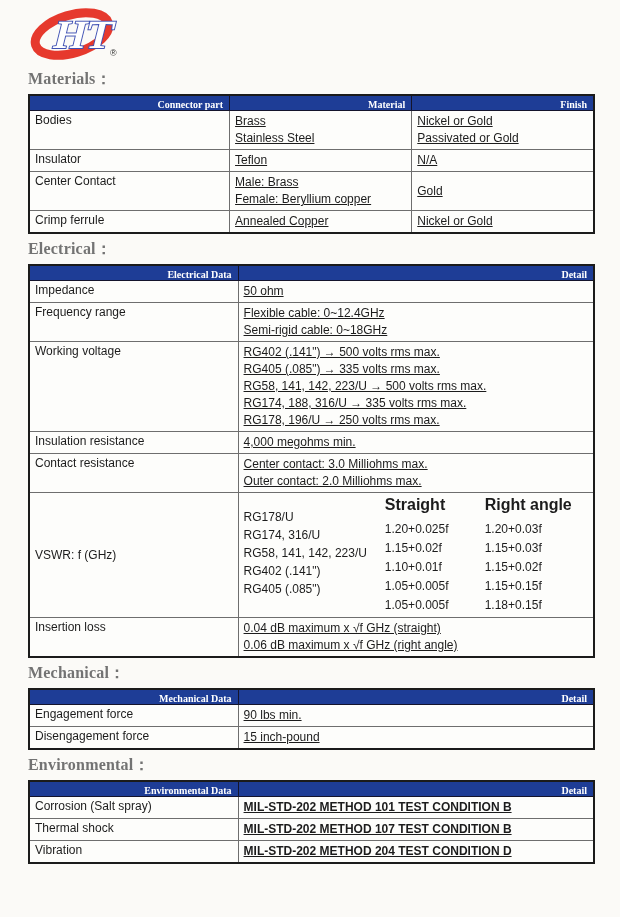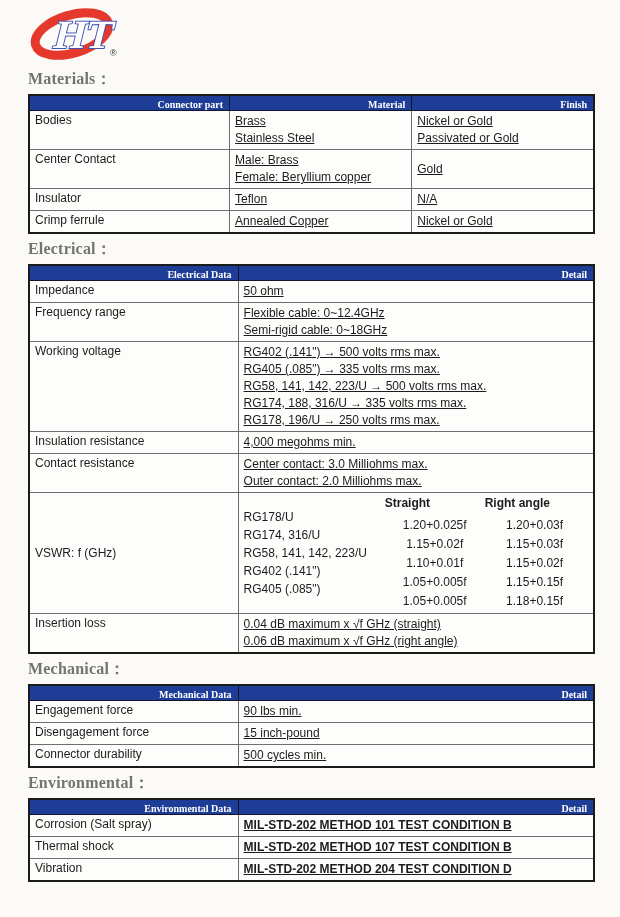--- a/index.html
+++ b/index.html
@@ -39,22 +39,22 @@
   }
   td.label{font-size:12.5px;}
   .ml{white-space:pre-line;line-height:17px;text-decoration:underline;}
   .vmid{vertical-align:middle !important;}
   .bold{font-weight:bold;margin-left:16px;}
   
   td.vswr-cell{padding:2px 4px;height:100px;}
   .vswr-wrap{display:flex;width:100%;height:100%;}
   .vswr-cables{width:41%;padding-top:13px;line-height:18px;font-size:12px;white-space:pre-line;}
   .vswr-col{width:29%;}
-  .vswr-hdr{font-weight:bold;font-size:12px;padding-top:1px;}
-  .vswr-vals{white-space:pre-line;line-height:19px;margin-top:6px;font-size:12px;text-align:center;}
+  .vswr-hdr{font-weight:bold;font-size:16px;padding-top:1px;}
+  .vswr-vals{white-space:pre-line;line-height:19px;margin-top:6px;font-size:12px;}
   
   col.m1{width:35.5%;} col.m2{width:32.25%;} col.m3{width:32.25%;}
   col.d1{width:37%;} col.d2{width:63%;}
 </style>
 </head>
 <body>
 
 <div class="page">
 
   <div class="logo">
@@ -85,29 +85,29 @@
     </thead>
     <tbody>
       <tr>
         <td class="label">Bodies</td>
         <td class="ml">Brass
 Stainless Steel</td>
         <td class="ml">Nickel or Gold
 Passivated or Gold</td>
       </tr>
       <tr>
+        <td class="label">Insulator</td>
+        <td class="ml">Teflon</td>
+        <td class="ml">N/A</td>
+      </tr>
+      <tr>
         <td class="label">Center Contact</td>
         <td class="ml">Male: Brass
 Female: Beryllium copper</td>
         <td class="ml vmid">Gold</td>
-      </tr>
-      <tr>
-        <td class="label">Insulator</td>
-        <td class="ml">Teflon</td>
-        <td class="ml">N/A</td>
       </tr>
       <tr>
         <td class="label">Crimp ferrule</td>
         <td class="ml">Annealed Copper</td>
         <td class="ml">Nickel or Gold</td>
       </tr>
     </tbody>
   </table>
 
   <div class="section-heading">Electrical：</div>
@@ -199,24 +199,20 @@
     </thead>
     <tbody>
       <tr>
         <td class="label">Engagement force</td>
         <td class="ml">90 lbs min.</td>
       </tr>
       <tr>
         <td class="label">Disengagement force</td>
         <td class="ml">15 inch-pound</td>
       </tr>
-      <tr>
-        <td class="label">Connector durability</td>
-        <td class="ml">500 cycles min.</td>
-      </tr>
     </tbody>
   </table>
 
   <div class="section-heading">Environmental：</div>
   <table class="spec">
     <colgroup>
         <col class="d1">
         <col class="d2">
       </colgroup>
     <thead>

